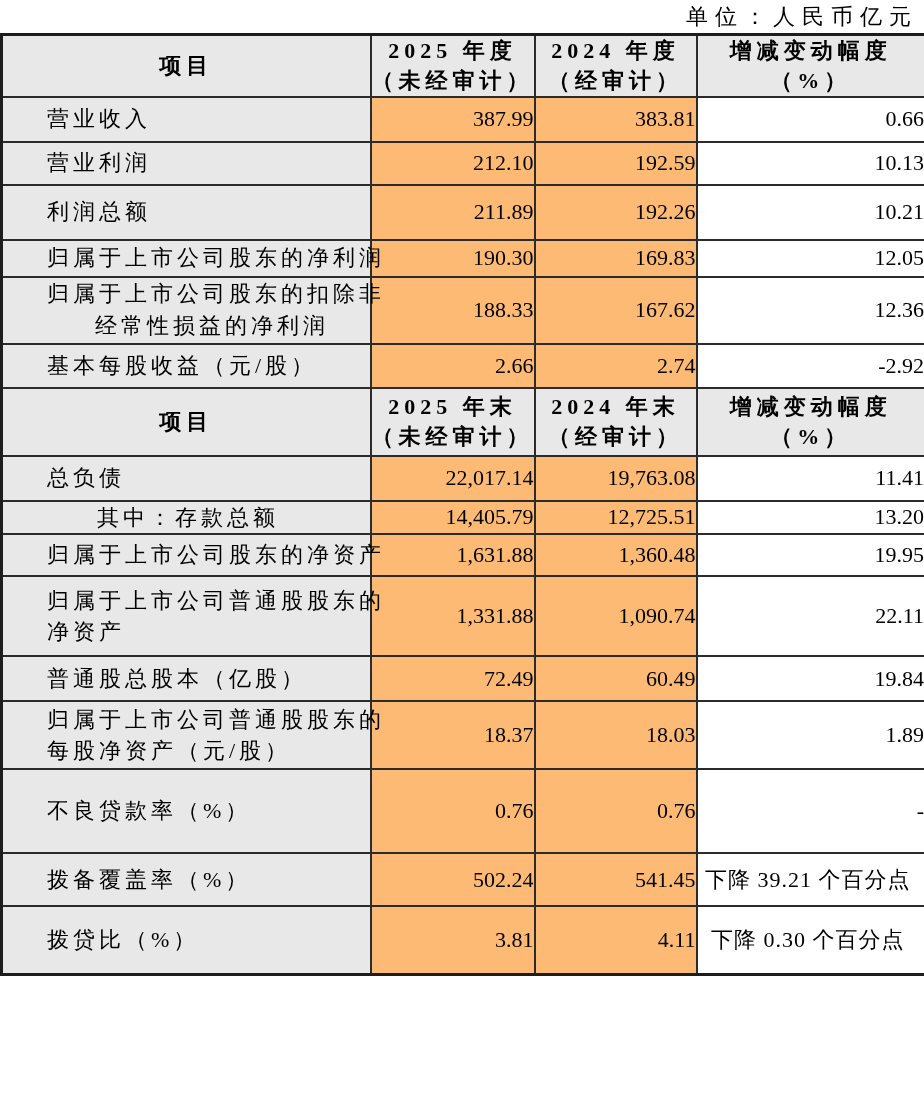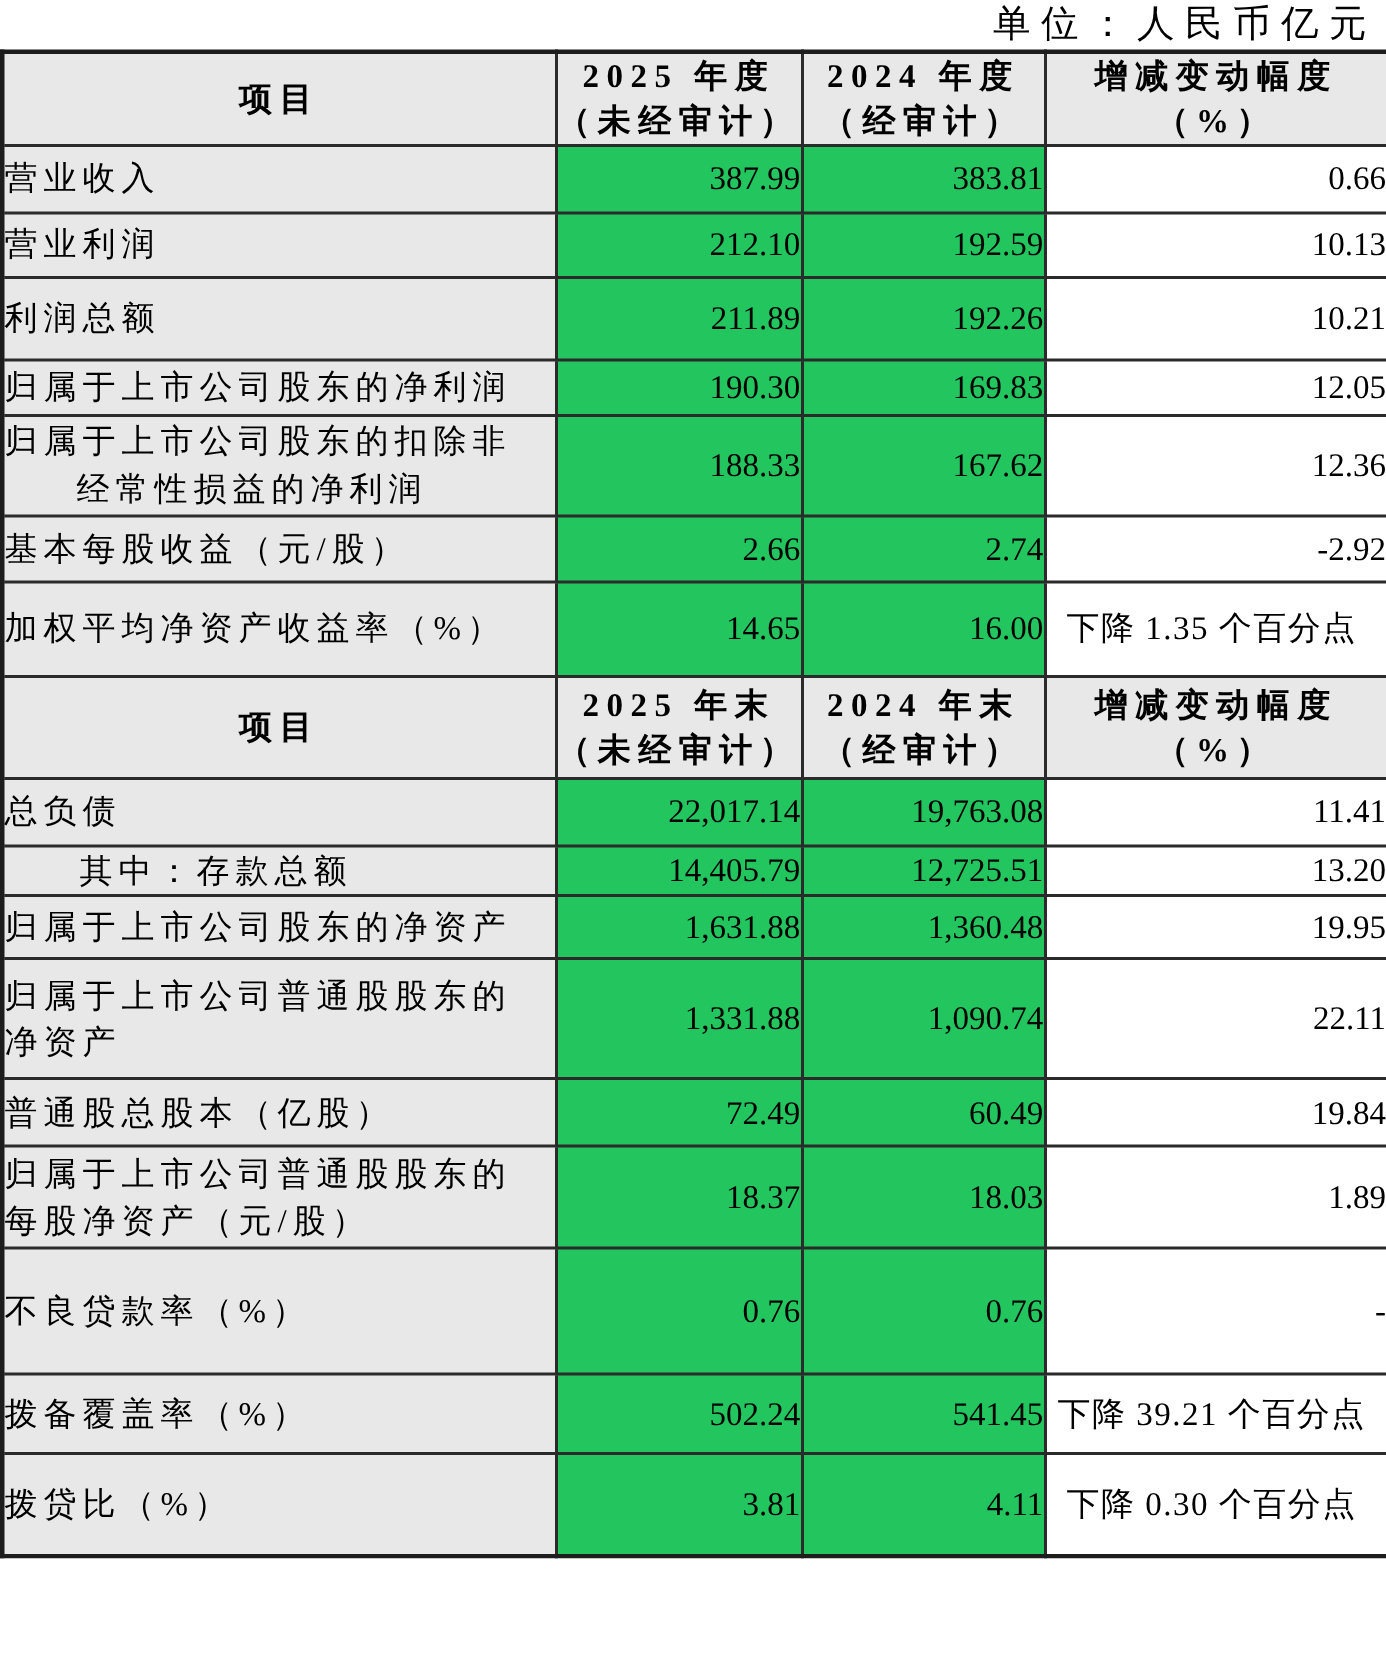--- a/index.html
+++ b/index.html
@@ -3,21 +3,21 @@
 <meta charset="utf-8">
 <style>
   html,body{margin:0;padding:0;background:#ffffff;}
   body{
     width:924px;
     font-family:"Liberation Serif","DejaVu Serif",serif;
     color:#000;
   }
   .unit-line{
     text-align:right;
-    font-size:25px;
+    font-size:22px;
     line-height:30px;
     padding:2px 6px 1px 0;
     letter-spacing:7px;
     white-space:nowrap;
   }
   table.fin{
     width:924px;
     border-collapse:collapse;
     table-layout:fixed;
     border:3px solid #1d1d1d;
@@ -37,26 +37,26 @@
   }
   .multiline{white-space:pre-line;font-family:Liberation Serif, serif;}
   .item-cell{
     background:#e8e8e8;
     text-align:left;
     padding:4px 8px 4px 12px;
     letter-spacing:4px;
     line-height:1.45;
   }
   .item-cell.indent{padding-left:50px;}
-  .lbl{white-space:nowrap;}
+  .lbl{white-space:nowrap;padding-left:44px;}
   .cont-indent{margin-left:48px;}
   .num-cell{
     text-align:right;
     padding-right:24px;
-    background:#22c55e;
+    background:#fdba74;
     font-variant-numeric:lining-nums;
   }
   .chg-cell{
     text-align:right;
     padding-right:14px;
     background:#fff;
   }
   .chg-cell.center{
     text-align:center;
     padding-right:6px;
@@ -134,28 +134,20 @@
           <td class="chg-cell">12.36</td>
         </tr>
         <tr class="tr-6">
           <td class="item-cell">
             <div class="lbl">基本每股收益（元/股）</div>
           </td>
           <td class="num-cell">2.66</td>
           <td class="num-cell">2.74</td>
           <td class="chg-cell">-2.92</td>
         </tr>
-        <tr class="tr-7">
-          <td class="item-cell">
-            <div class="lbl">加权平均净资产收益率（%）</div>
-          </td>
-          <td class="num-cell">14.65</td>
-          <td class="num-cell">16.00</td>
-          <td class="chg-cell center">下降 1.35 个百分点</td>
-        </tr>
         <tr class="tr-8">
           <th>项目</th>
           <th class="multiline">2025 年末
 （未经审计）</th>
           <th class="multiline">2024 年末
 （经审计）</th>
           <th>增减变动幅度（%）</th>
         </tr>
         <tr class="tr-11">
           <td class="item-cell">

